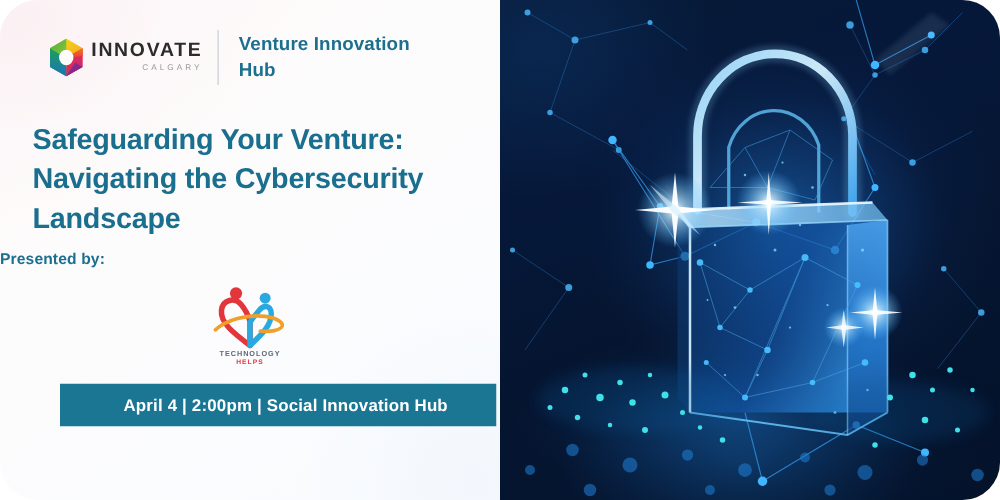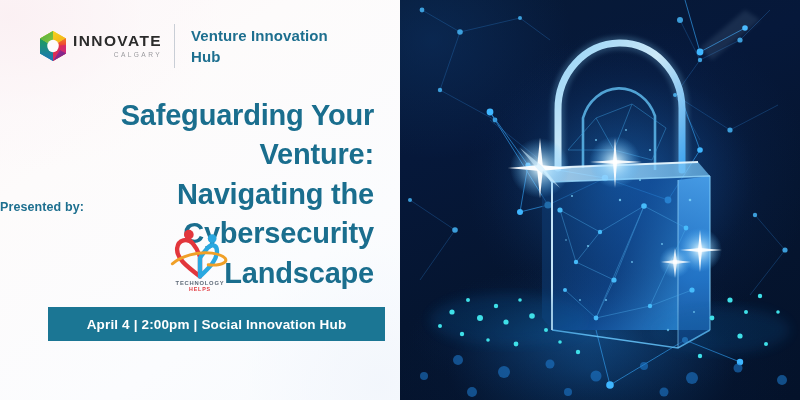--- a/index.html
+++ b/index.html
@@ -11,20 +11,21 @@
   body {
     font-family: "Liberation Sans", sans-serif;
   }
 
   .poster {
     position: relative;
     width: 800px;
     height: 400px;
     overflow: hidden;
     display: flex;
+    border-radius: 30px;
   }
 
   
   .left-panel {
     position: relative;
     width: 400px;
     height: 400px;
     flex: 0 0 400px;
     background:
       radial-gradient(ellipse 300px 220px at 2% 4%, rgba(251,240,243,0.95) 0%, rgba(252,247,249,0.5) 45%, rgba(255,255,255,0) 72%),
@@ -94,23 +95,23 @@
     white-space: pre-line;
     letter-spacing: 0.1px;
   }
 
   
   .headline {
     position: absolute;
     left: 0;
     right: 0;
     top: 96px;
-    text-align: right;
-    font-family: "Liberation Sans", sans-serif;
-    font-size: 29px;
+    text-align: left;
+    font-family: "Liberation Sans", sans-serif;
+    font-size: 23px;
     font-weight: bold;
     color: #1a6e8e;
     line-height: 1.36;
     letter-spacing: -0.2px;
     padding: 0 26px;
     box-sizing: border-box;
     white-space: pre-line;
   }
 
   
@@ -145,20 +146,21 @@
   .footer-bar {
     position: absolute;
     left: 48px;
     top: 307px;
     width: 337px;
     height: 34px;
     background: #1b7694;
     display: flex;
     align-items: center;
     justify-content: center;
+    padding-left: 12px;
   }
   .footer-text {
     font-family: "Liberation Sans", sans-serif;
     font-size: 13.5px;
     font-weight: bold;
     color: #ffffff;
     letter-spacing: 0.15px;
     white-space: nowrap;
   }
 

